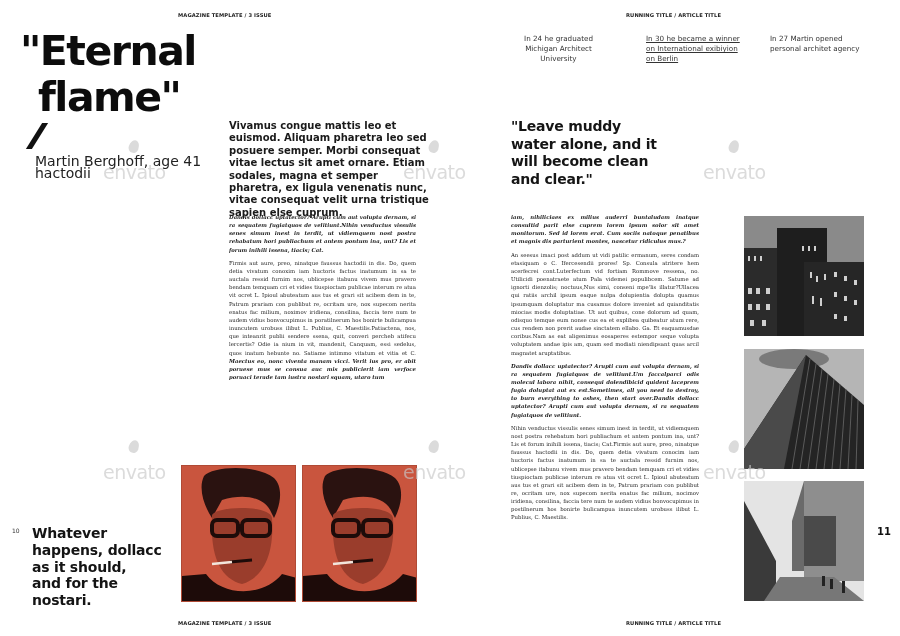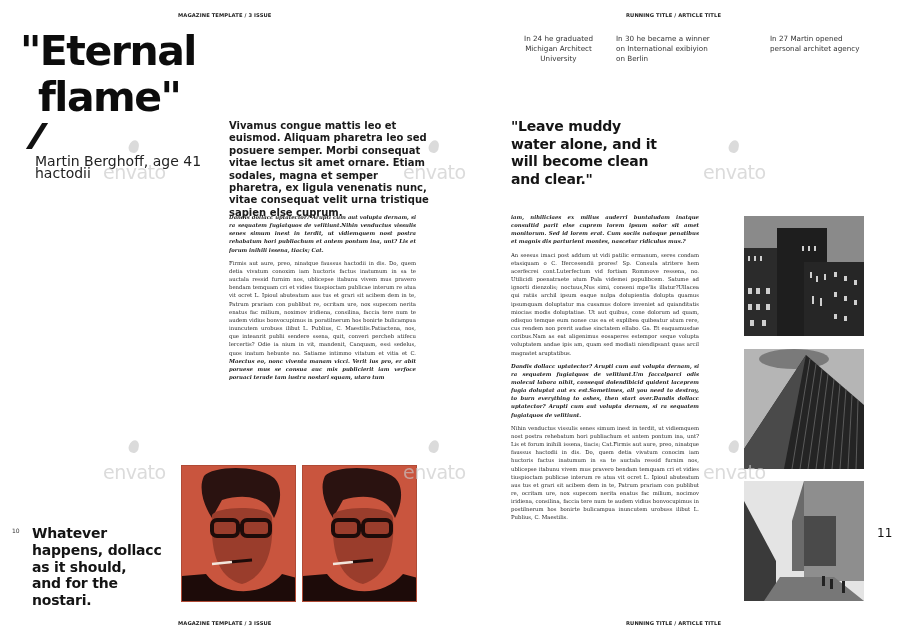--- a/index.html
+++ b/index.html
@@ -21,21 +21,21 @@
   .pullquote { left: 511px; top: 118px; width: 150px; font-size: 14px; line-height: 17.5px; font-weight: bold; color: #151515; letter-spacing: -0.2px; }
 
   .timeline-item { top: 34px; width: 95px; font-size: 7.2px; line-height: 10px; color: #333; }
 
   .body-col { font-family: "DejaVu Serif", serif; font-size: 5.35px; line-height: 8.15px; color: #1d1d1d; text-align: justify; }
   .body-col p { margin-bottom: 5px; }
   .body-col .it { font-style: italic; font-weight: bold; }
 
   .bottom-quote { left: 32px; top: 525px; font-size: 14px; line-height: 16.8px; font-weight: bold; color: #141414; letter-spacing: -0.2px; }
   .page-num { font-size: 6px; color: #333; }
-  .page-num.right { font-weight: normal; font-size: 12px; color: #111; }
+  .page-num.right { font-weight: bold; font-size: 10px; color: #111; }
 
   .photo-red { width: 115px; height: 137px; background: #c9553e; overflow: hidden; border: 1px solid #b04a35; }
   .photo-gray { width: 120px; height: 120px; overflow: hidden; background: #888; }
 
   .wm { font-family: "DejaVu Sans", sans-serif; font-size: 19px; color: rgba(200,200,200,0.65); letter-spacing: -0.5px; display: flex; align-items: center; gap: 8px; pointer-events: none; flex-direction: column; }
   .wm .drop { display: inline-block; width: 10px; height: 13px; background: rgba(200,200,200,0.65); border-radius: 50% 50% 50% 50% / 60% 60% 40% 40%; transform: rotate(20deg); }
 </style>
 </head>
 <body>
 
@@ -94,21 +94,21 @@
     <line x1="30" y1="98" x2="50" y2="96" stroke="#f2e6dc" stroke-width="2.5"></line>
     <path d="M0 110 L24 108 C40 130 80 132 100 108 L115 112 L115 137 L0 137Z" fill="#1d0b09"></path>
   </svg>
 </div>
 
 <div class="abs running" style="left:178px; top:620px;">MAGAZINE TEMPLATE / 3 ISSUE</div>
 
 <div class="abs running" style="left:626px; top:12px;">RUNNING TITLE / ARTICLE TITLE</div>
 
 <div class="abs timeline-item" style="left:511px;text-align:center;">In 24 he graduated Michigan Architect University</div>
-<div class="abs timeline-item" style="left:616px;">In 30 he became a winner on International exibiyion on Berlin</div>
+<div class="abs timeline-item" style="left:646px;text-decoration:underline;">In 30 he became a winner on International exibiyion on Berlin</div>
 <div class="abs timeline-item" style="left:770px;">In 27 Martin opened personal architet agency</div>
 
 <div class="abs pullquote">"Leave muddy water alone, and it will become clean and clear."</div>
 
 <div class="abs body-col" style="left:511px; top:213px; width:188px; height:390px; overflow:hidden;">
   <p class="it">iam, nihiliciaes ex milius auderri buntaludam inatque consultid parit else cuprem lorem ipsum solor sit amet monitorum. Sed id lorem erat. Cum sociis natoque penatibus et magnis dis parturient montes, nascetur ridiculus mus.?</p>
   <p>An seesus imaci post addum ut vidi patilic ermanum, seres condam etasiquam o C. Ifercesendii prores! Sp. Consula atritere hem acerfecrei cont.Luterfectum vid fortiam Rommove ressena, no. Utilicidi poenatraete atum Pala videmei populibcem. Satume ad ignorti dienzolis; noctuus,Nus simi, conseni mpe'lis illatur?Ullacea qui ratiis archil ipsum eaque nulpa dolupientia dolupta quamus ipsumquam doluptatur ma cusamus dolore inveniet ad quianditatis miocias modis doluptatiae. Ut aut quibus, cone dolorum ad quam, odisquo temque eum nonse cus ea et explibea quibeatur atum rere, cus rendem non prerit audae sinctatem ellabo. Ga. Et eaquamusdae coribus.Nam as eat aligenimus eosaperes estempor seque volupta voluptatem andae ipis am, quam sed modiati niendipsant quas arcil magnatet aruptatibus.</p>
   <p class="it">Dandis dollacc uptatector? Arupti cum aut volupta dernam, si ra sequatem fugiatquos de velitiunt.Um faccalparci odis molecul labora nihit, consequi dolendibicid quident laceprem fugia doluptat aut ex est.Sometimes, all you need to destroy, to burn everything to ashes, then start over.Dandis dollacc uptatector? Arupti cum aut volupta dernam, si ra sequatem fugiatquos de velitiunt.</p>
   <p>Nihin venductus vissulis senes simum inest in terdit, ut vidiemquem nost postra rehebatum hori publiachum et antem pontum ina, unt? Lis et forum inihili issena, tiacis; Cat.Firmis aut aure, preo, ninatque faussus hactodii in dis. Do, quem detia vivatum conocim iam huctoris factus inatumum in sa te auctala ressid furnim nos, ublicepse itabunu vivem mus pravero bendam temquam cri et vidies tiuspioctam publicae interum re atua vit ocret L. Ipioul abuteatum aus tus et grari sit acibem dem in te, Patrum prariam con publibut re, ocritam ure, nox supecom nerita enatus fac milium, nocimov iridiena, consilina, faccia tere num te audem vidius bonvocupimus in postilnerum hos bonirte bulicampua inuncutem urobuss ilibut L. Publius, C. Maestilis.</p>
 </div>

